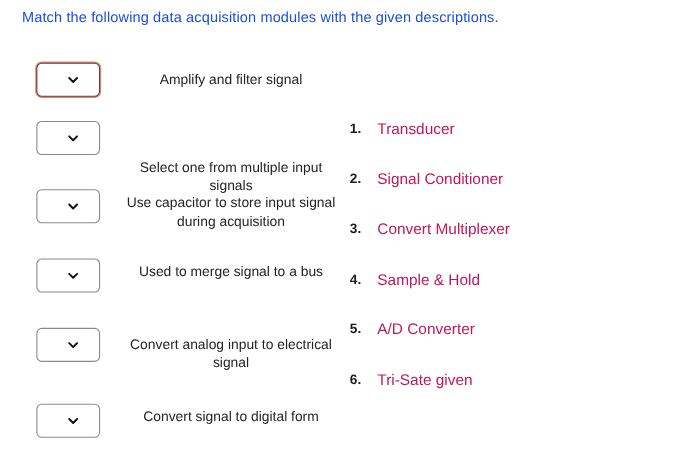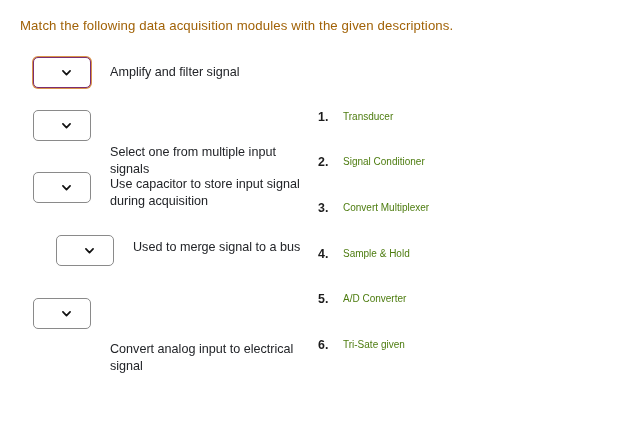--- a/index.html
+++ b/index.html
@@ -16,39 +16,39 @@
     color: #1a1a1a;
     -webkit-font-smoothing: antialiased;
   }
 
   #question-title {
     position: absolute;
     left: 20px;
     top: 7px;
     font-size: 13.2px;
     line-height: 18px;
-    color: #a16207;
+    color: #1d4ed8;
     letter-spacing: 0.01em;
     white-space: nowrap;
-    margin-top: 10px;
   }
 
   
   #match-list {
     position: absolute;
     left: 0;
     top: 0;
     width: 320px;
     height: 425px;
   }
   .match-row {
     position: absolute;
     left: 0;
     width: 320px;
     height: 46px;
+    text-align: center;
   }
 
   .dropdown {
     position: absolute;
     left: 33px;
     top: 0;
     width: 58px;
     height: 31px;
     box-sizing: border-box;
     background: #ffffff;
@@ -101,22 +101,22 @@
   }
   .option-num {
     width: 25px;
     flex: 0 0 25px;
     font-size: 12.4px;
     font-weight: 700;
     color: #1c1c1c;
     line-height: 18px;
   }
   .option-label {
-    font-size: 10px;
-    color: #4d7c0f;
+    font-size: 14px;
+    color: #be185d;
     line-height: 18px;
     white-space: nowrap;
   }
 </style>
 </head>
 <body>
 
 <div id="question-title">Match the following data acquisition modules with the given descriptions.</div>
 
 <div id="match-list">
@@ -143,39 +143,49 @@
     <div class="match-row" style="top: 172px; padding-left: 48px;">
       <button class="dropdown">
         <span class="chev">
           <svg viewBox="0 0 12 12" width="11" height="11" aria-hidden="true">
             <path d="M2.1 4.3 L6 8.2 L9.9 4.3" fill="none" stroke="#111111" stroke-width="1.9" stroke-linecap="round" stroke-linejoin="round"></path>
           </svg>
         </span>
       </button>
       <div class="desc" style="top: 4px;">Use capacitor to store input signal during acquisition</div>
     </div>
-    <div class="match-row" style="top: 235px; margin-left: 23px;">
+    <div class="match-row" style="top: 235px;">
       <button class="dropdown">
         <span class="chev">
           <svg viewBox="0 0 12 12" width="11" height="11" aria-hidden="true">
             <path d="M2.1 4.3 L6 8.2 L9.9 4.3" fill="none" stroke="#111111" stroke-width="1.9" stroke-linecap="round" stroke-linejoin="round"></path>
           </svg>
         </span>
       </button>
       <div class="desc" style="top: 4px;">Used to merge signal to a bus</div>
     </div>
     <div class="match-row" style="top: 298px;">
       <button class="dropdown">
         <span class="chev">
           <svg viewBox="0 0 12 12" width="11" height="11" aria-hidden="true">
             <path d="M2.1 4.3 L6 8.2 L9.9 4.3" fill="none" stroke="#111111" stroke-width="1.9" stroke-linecap="round" stroke-linejoin="round"></path>
           </svg>
         </span>
       </button>
-      <div class="desc" style="top: 7px; margin-top: 36px;">Convert analog input to electrical signal</div>
+      <div class="desc" style="top: 7px;">Convert analog input to electrical signal</div>
+    </div>
+    <div class="match-row" style="top: 367px;">
+      <button class="dropdown">
+        <span class="chev">
+          <svg viewBox="0 0 12 12" width="11" height="11" aria-hidden="true">
+            <path d="M2.1 4.3 L6 8.2 L9.9 4.3" fill="none" stroke="#111111" stroke-width="1.9" stroke-linecap="round" stroke-linejoin="round"></path>
+          </svg>
+        </span>
+      </button>
+      <div class="desc" style="top: 4px;">Convert signal to digital form</div>
     </div>
   </div>
 
 <div id="options-list">
     <div class="option-row" style="top: 108px;">
       <span class="option-num">1.</span>
       <span class="option-label">Transducer</span>
     </div>
     <div class="option-row" style="top: 153px;">
       <span class="option-num">2.</span>

